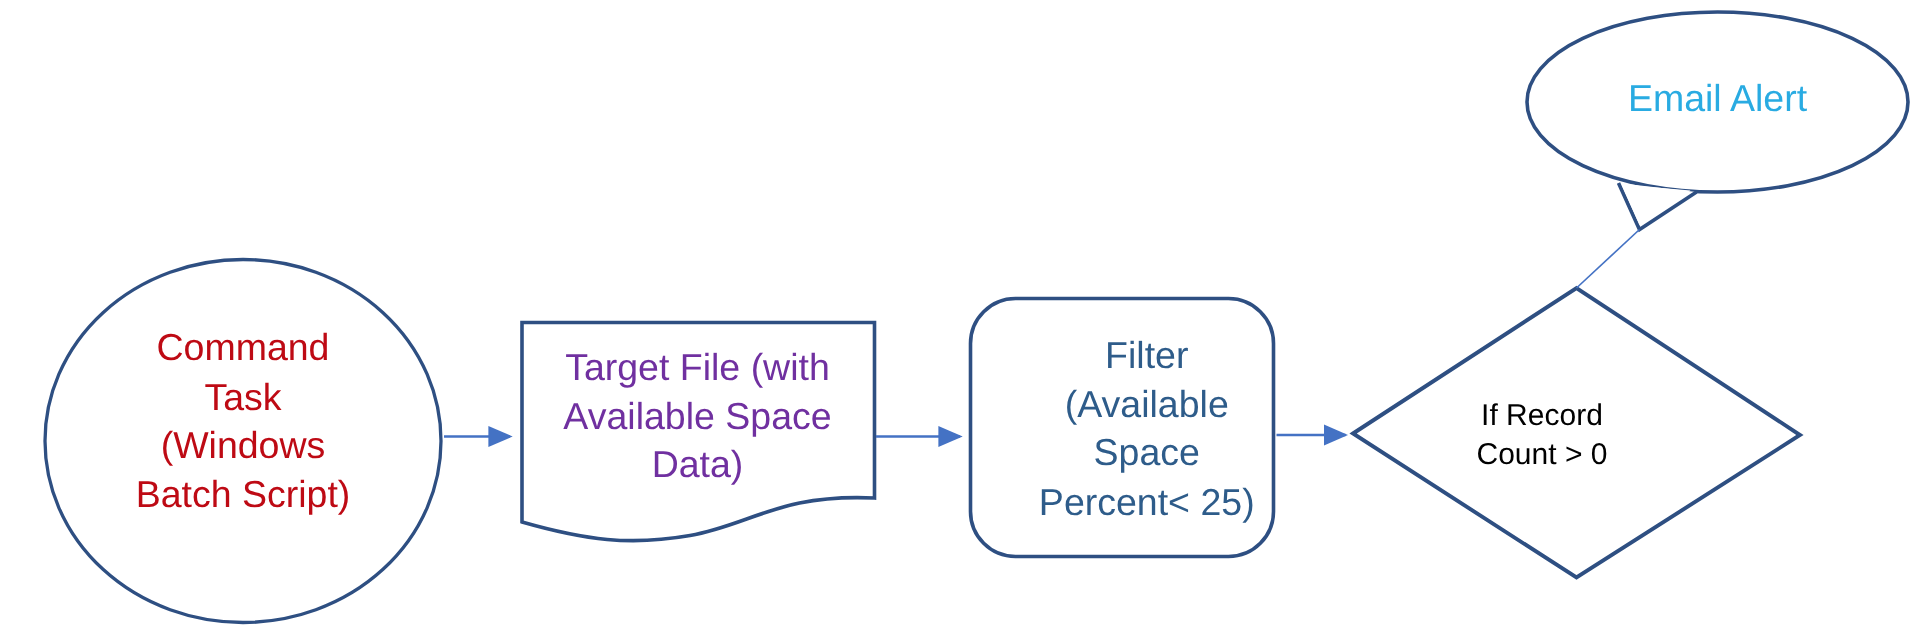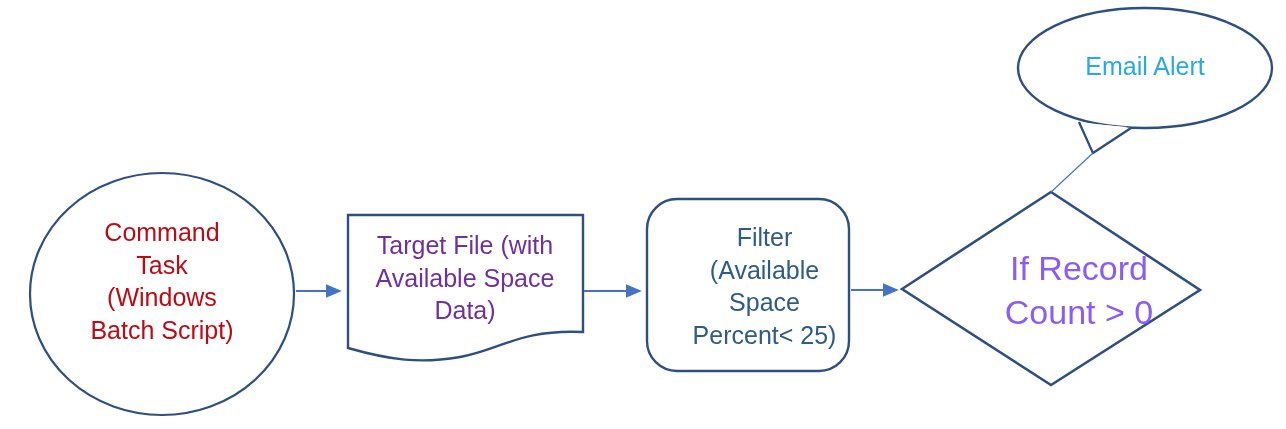--- a/index.html
+++ b/index.html
@@ -58,26 +58,26 @@
   #label-filter {
     left: 650px;
     top: 206px;
     width: 229px;
     height: 160px;
     font-size: 25px;
     color: #2E5C8A;
   }
   
   #label-decision {
-    left: 983px;
+    left: 932px;
     top: 240px;
     width: 192px;
     height: 100px;
-    font-size: 34px;
-    color: #8b5cf6;
+    font-size: 20px;
+    color: #000000;
   }
   
   #label-email-alert {
     left: 1020px;
     top: 36px;
     width: 250px;
     height: 60px;
     font-size: 25px;
     color: #29ABE2;
   }

